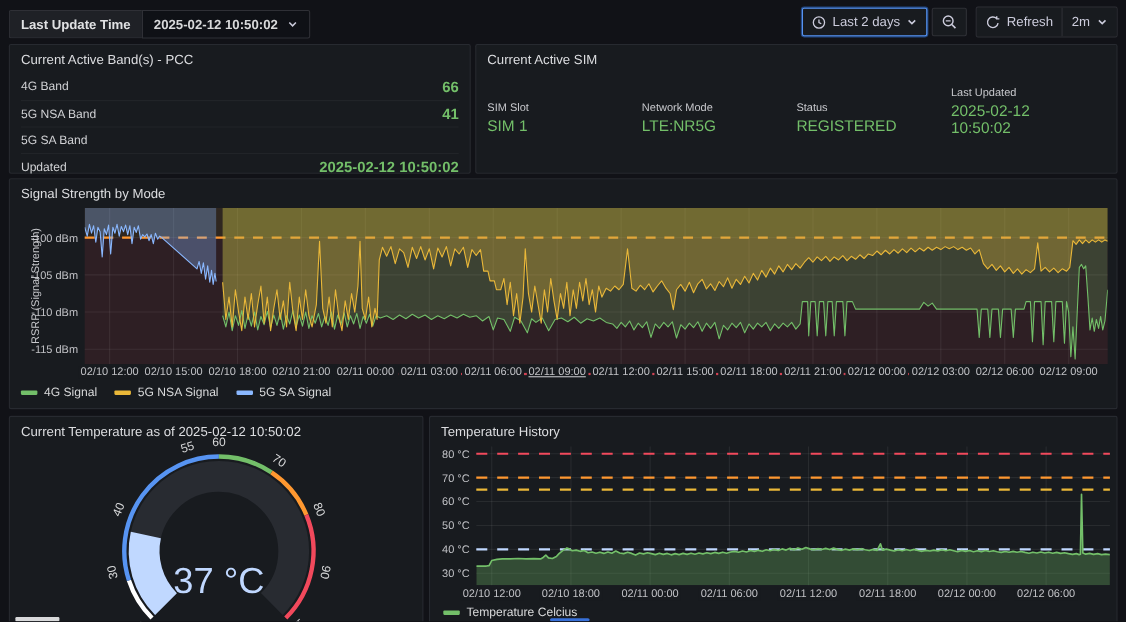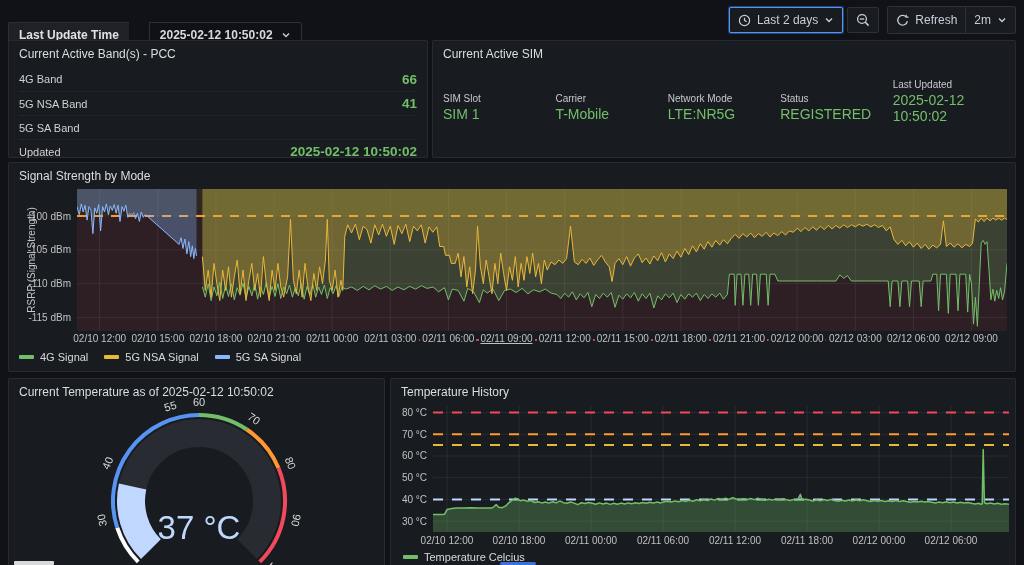--- a/index.html
+++ b/index.html
@@ -2,21 +2,21 @@
 <html><head>
 <meta charset="utf-8">
 <style>
   * { margin:0; padding:0; box-sizing:border-box; }
   html,body { width:1024px; height:565px; overflow:hidden; background:#111217;
     font-family:"Liberation Sans", sans-serif; }
   #app { position:relative; width:1024px; height:565px; background:#111217; overflow:hidden; }
 
   
   .topbar { position:absolute; left:0; top:0; width:1024px; height:38px; }
-  .var-group { position:absolute; left:8px; top:22px; display:flex; height:26px;gap:20px; }
+  .var-group { position:absolute; left:8px; top:9px; display:flex; height:26px; }
   .var-label { display:flex; align-items:center; padding:0 10px; background:#1f2126;
     border:1px solid #2f3036; border-right:none; border-radius:2px 0 0 2px;
     color:#e0e1e3; font-size:12px; font-weight:700; }
   .var-value { display:flex; align-items:center; gap:8px; padding:0 10px; background:#0f1116;
     border:1px solid #2f3036; border-radius:0 2px 2px 0; color:#d8d9da; font-size:12px;
     font-weight:700; cursor:pointer; }
   .tb-right { position:absolute; right:8px; top:7px; display:flex; align-items:center; height:26px; }
   .tb-btn { display:flex; align-items:center; gap:6px; height:26px; padding:0 8px;
     background:#181b1f; border:1px solid #2f3036; color:#ccccdc; font-size:12px;
     font-weight:500; cursor:pointer; }
@@ -148,24 +148,20 @@
       </div>
     </div>
   </div>
 
   <div class="panel" style="left:432px; top:40px; width:584px; height:118px;">
     <div class="panel-title">Current Active SIM</div>
     <div class="sim-stats">
       <div class="sim-stat">
         <div class="stat-label">SIM Slot</div>
         <div class="stat-value">SIM 1</div>
-      </div>
-      <div class="sim-stat">
-        <div class="stat-label">Carrier</div>
-        <div class="stat-value">T-Mobile</div>
       </div>
       <div class="sim-stat">
         <div class="stat-label">Network Mode</div>
         <div class="stat-value">LTE:NR5G</div>
       </div>
       <div class="sim-stat">
         <div class="stat-label">Status</div>
         <div class="stat-value">REGISTERED</div>
       </div>
       <div class="sim-stat" style="margin-top:-14px;">

